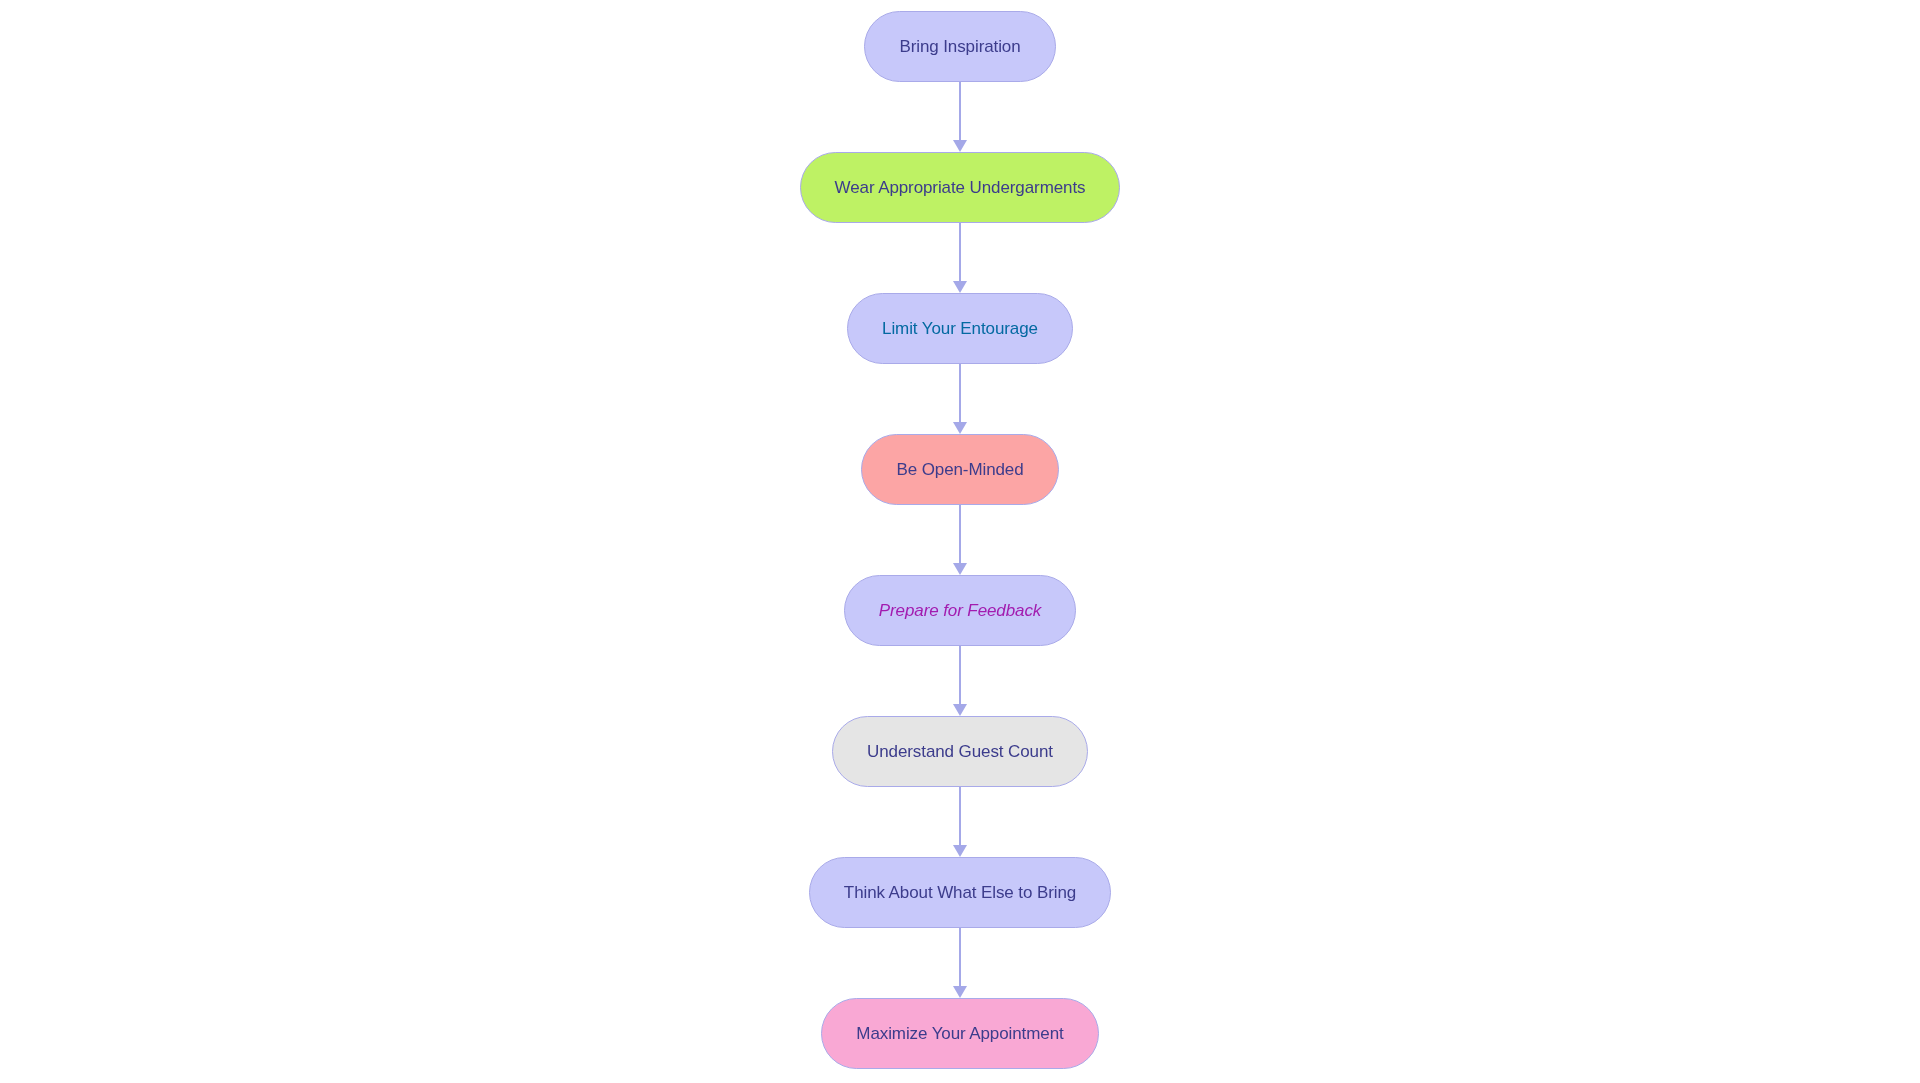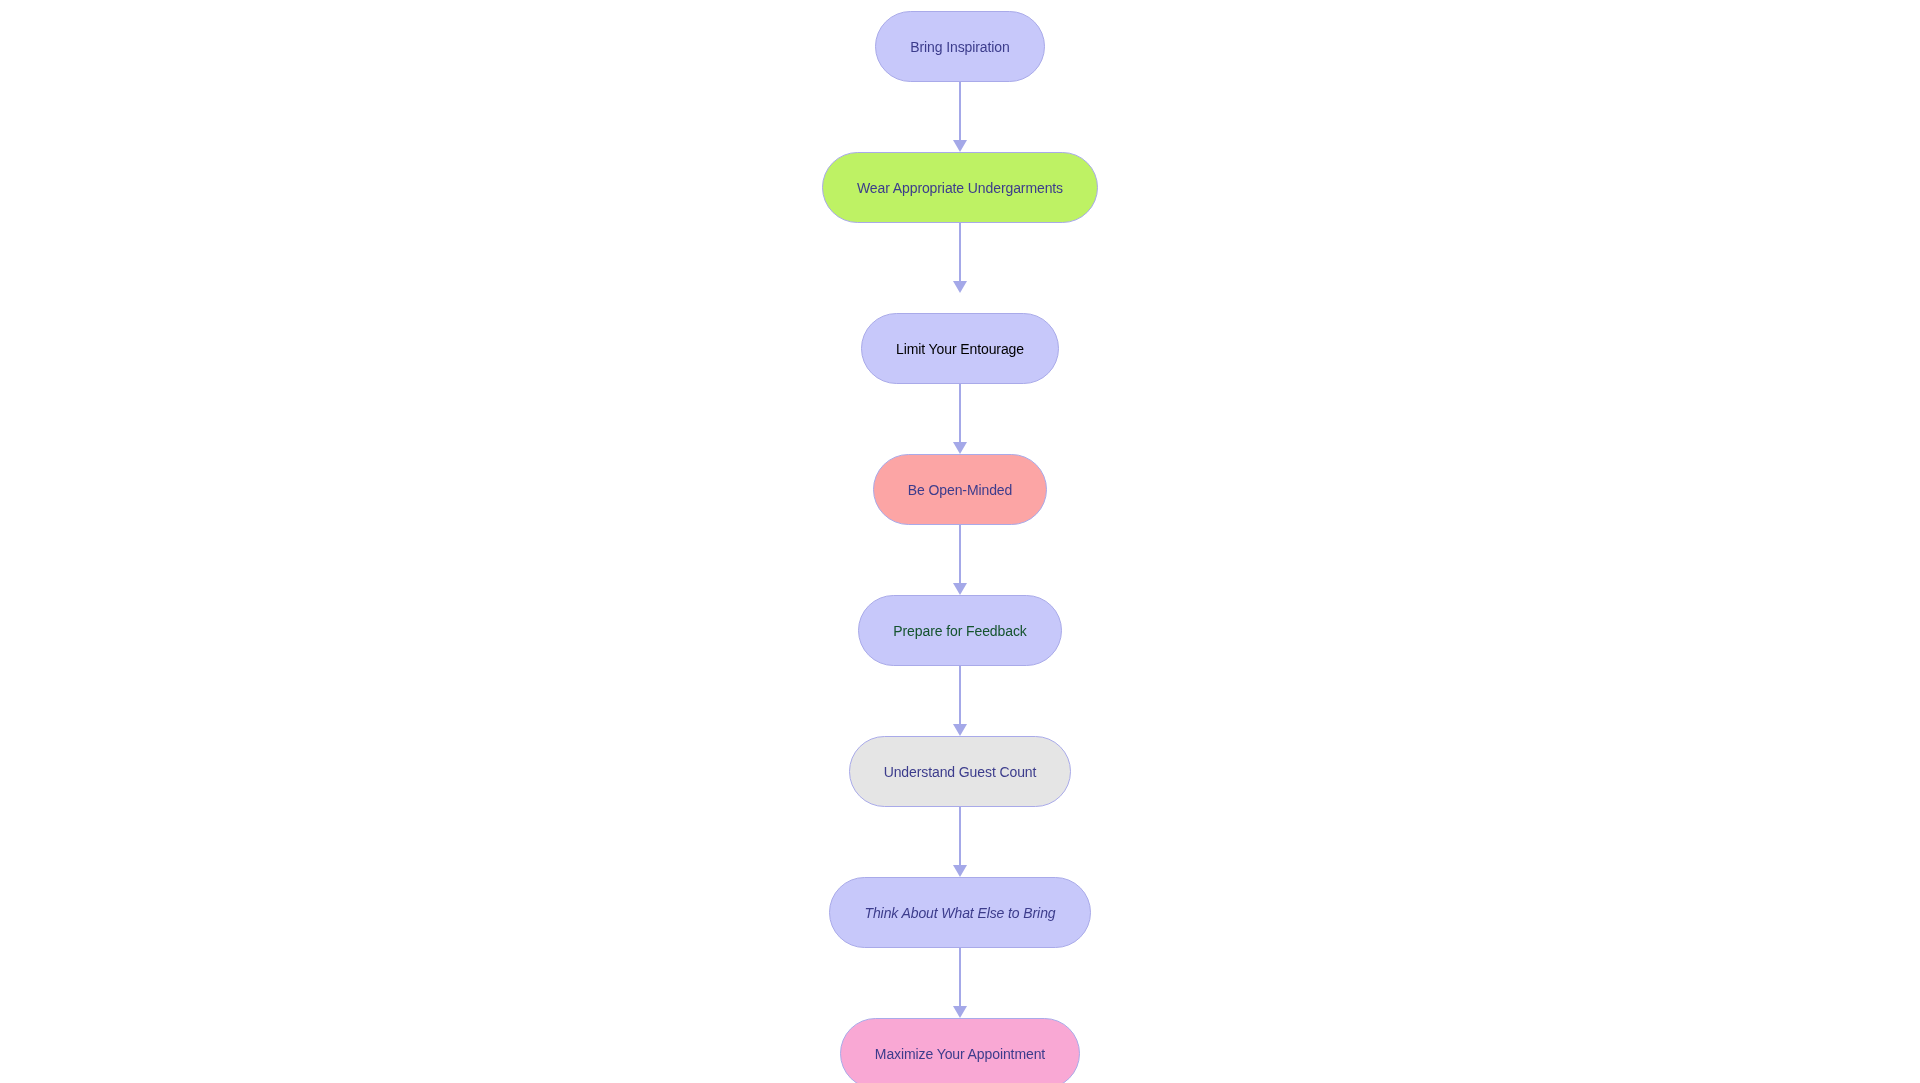--- a/index.html
+++ b/index.html
@@ -42,21 +42,21 @@
   .flow-node {
     box-sizing: border-box;
     display: flex;
     align-items: center;
     justify-content: center;
     background: #c7c8fa;
     border: 1.6px solid #a9aae9;
     border-radius: 999px;
     color: #3c3c8c;
     font-family: "Liberation Sans", sans-serif;
-    font-size: 14px;
+    font-size: 17px;
     font-weight: 400;
     letter-spacing: -0.1px;
     line-height: 1;
     white-space: nowrap;
     padding: 0 34px;
     height: 71px;
   }
 
   
   .connector {
@@ -104,21 +104,21 @@
         <span>Wear Appropriate Undergarments</span>
       </div>
     </div>
 
     <div class="connector">
       <div class="connector-stem" style="background: rgb(164, 168, 232);"></div>
       <div class="connector-head" style="border-top-color: rgb(164, 168, 232);"></div>
     </div>
 
     <div class="node-row">
-      <div class="flow-node" style="background: rgb(199, 200, 250); border-color: rgb(169, 170, 233); color: #000000; margin-top: 20px;">
+      <div class="flow-node" style="background: rgb(199, 200, 250); border-color: rgb(169, 170, 233); color: #0369a1;">
         <span>Limit Your Entourage</span>
       </div>
     </div>
 
     <div class="connector">
       <div class="connector-stem" style="background: rgb(164, 168, 232);"></div>
       <div class="connector-head" style="border-top-color: rgb(164, 168, 232);"></div>
     </div>
 
     <div class="node-row">
@@ -126,21 +126,21 @@
         <span>Be Open-Minded</span>
       </div>
     </div>
 
     <div class="connector">
       <div class="connector-stem" style="background: rgb(164, 168, 232);"></div>
       <div class="connector-head" style="border-top-color: rgb(164, 168, 232);"></div>
     </div>
 
     <div class="node-row">
-      <div class="flow-node" style="background: rgb(199, 200, 250); border-color: rgb(169, 170, 233); color: #14532d;">
+      <div class="flow-node" style="background: rgb(199, 200, 250); border-color: rgb(169, 170, 233); color: #a21caf; font-style: italic;">
         <span>Prepare for Feedback</span>
       </div>
     </div>
 
     <div class="connector">
       <div class="connector-stem" style="background: rgb(164, 168, 232);"></div>
       <div class="connector-head" style="border-top-color: rgb(164, 168, 232);"></div>
     </div>
 
     <div class="node-row">
@@ -148,21 +148,21 @@
         <span>Understand Guest Count</span>
       </div>
     </div>
 
     <div class="connector">
       <div class="connector-stem" style="background: rgb(164, 168, 232);"></div>
       <div class="connector-head" style="border-top-color: rgb(164, 168, 232);"></div>
     </div>
 
     <div class="node-row">
-      <div class="flow-node" style="background: rgb(199, 200, 250); border-color: rgb(169, 170, 233); color: rgb(60, 60, 140); font-style: italic;">
+      <div class="flow-node" style="background: rgb(199, 200, 250); border-color: rgb(169, 170, 233); color: rgb(60, 60, 140);">
         <span>Think About What Else to Bring</span>
       </div>
     </div>
 
     <div class="connector">
       <div class="connector-stem" style="background: rgb(164, 168, 232);"></div>
       <div class="connector-head" style="border-top-color: rgb(164, 168, 232);"></div>
     </div>
 
     <div class="node-row">

